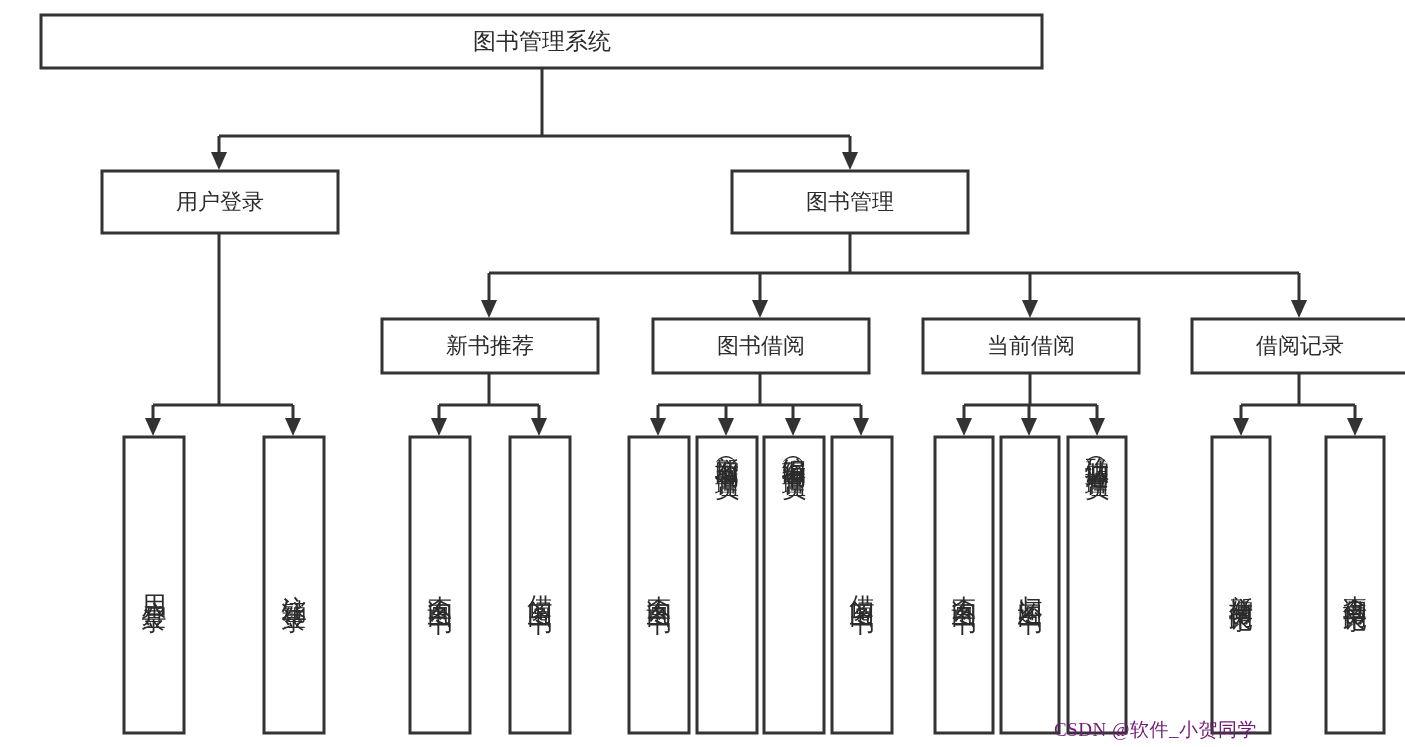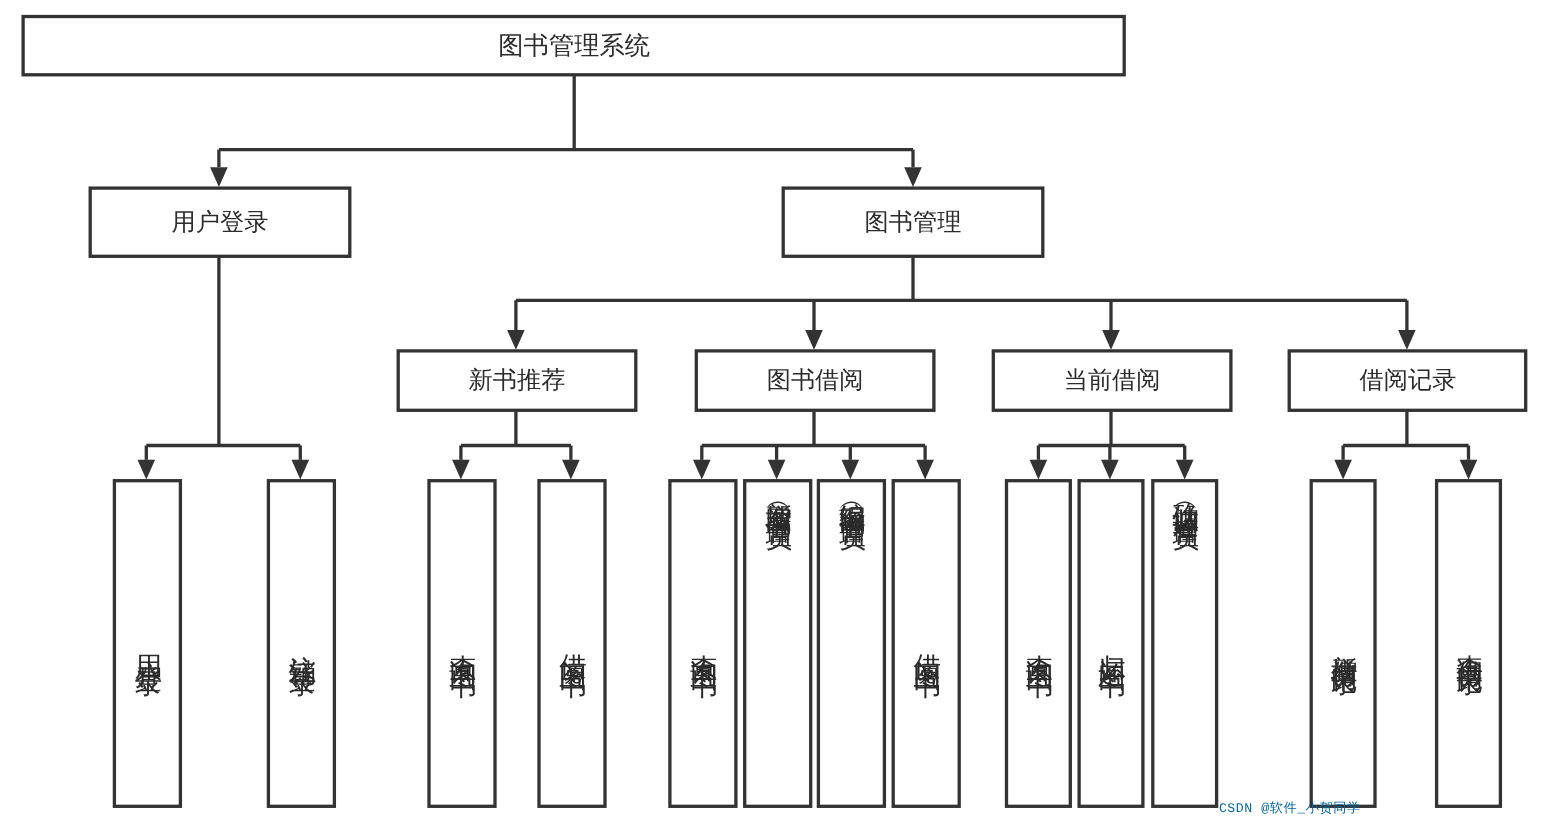--- a/index.html
+++ b/index.html
@@ -1,21 +1,21 @@
 <!DOCTYPE html>
 <html><head>
 <meta charset="utf-8">
 <style>
   html,body{margin:0;padding:0;background:#ffffff;}
   body{
     width:1405px;height:747px;overflow:hidden;
     font-family:"Liberation Sans","DejaVu Sans",sans-serif;
     color:#262626;
   }
-  #stage{position:relative;width:1245px;height:747px;background:#fff;}
+  #stage{position:relative;width:1245px;height:747px;background:#fff;margin-left:20px;}
   svg#diagram{position:absolute;left:0;top:0;width:1405px;height:747px;}
 
   .node-box{
     fill:#ffffff;
     stroke:#333333;
     stroke-width:3;
   }
   .conn{
     stroke:#333333;
     stroke-width:3;
@@ -50,23 +50,23 @@
     letter-spacing:5px;
     color:#2b2b2b;
     white-space:nowrap;
   }
   .leaf-text.tall{font-size:24px;letter-spacing:3px;}
 
   #watermark{
     position:absolute;
     right:8px;
     bottom:4px;
-    font-family:Liberation Mono, monospace;
-    font-size:12px;
-    color:#0369a1;
+    font-family:Liberation Serif, serif;
+    font-size:19px;
+    color:#701a75;
     letter-spacing:0.5px;
     white-space:nowrap;
   }
 </style>
 </head>
 <body>
 
 <div id="stage">
 
   <svg id="diagram" viewBox="0 0 1405 747">

